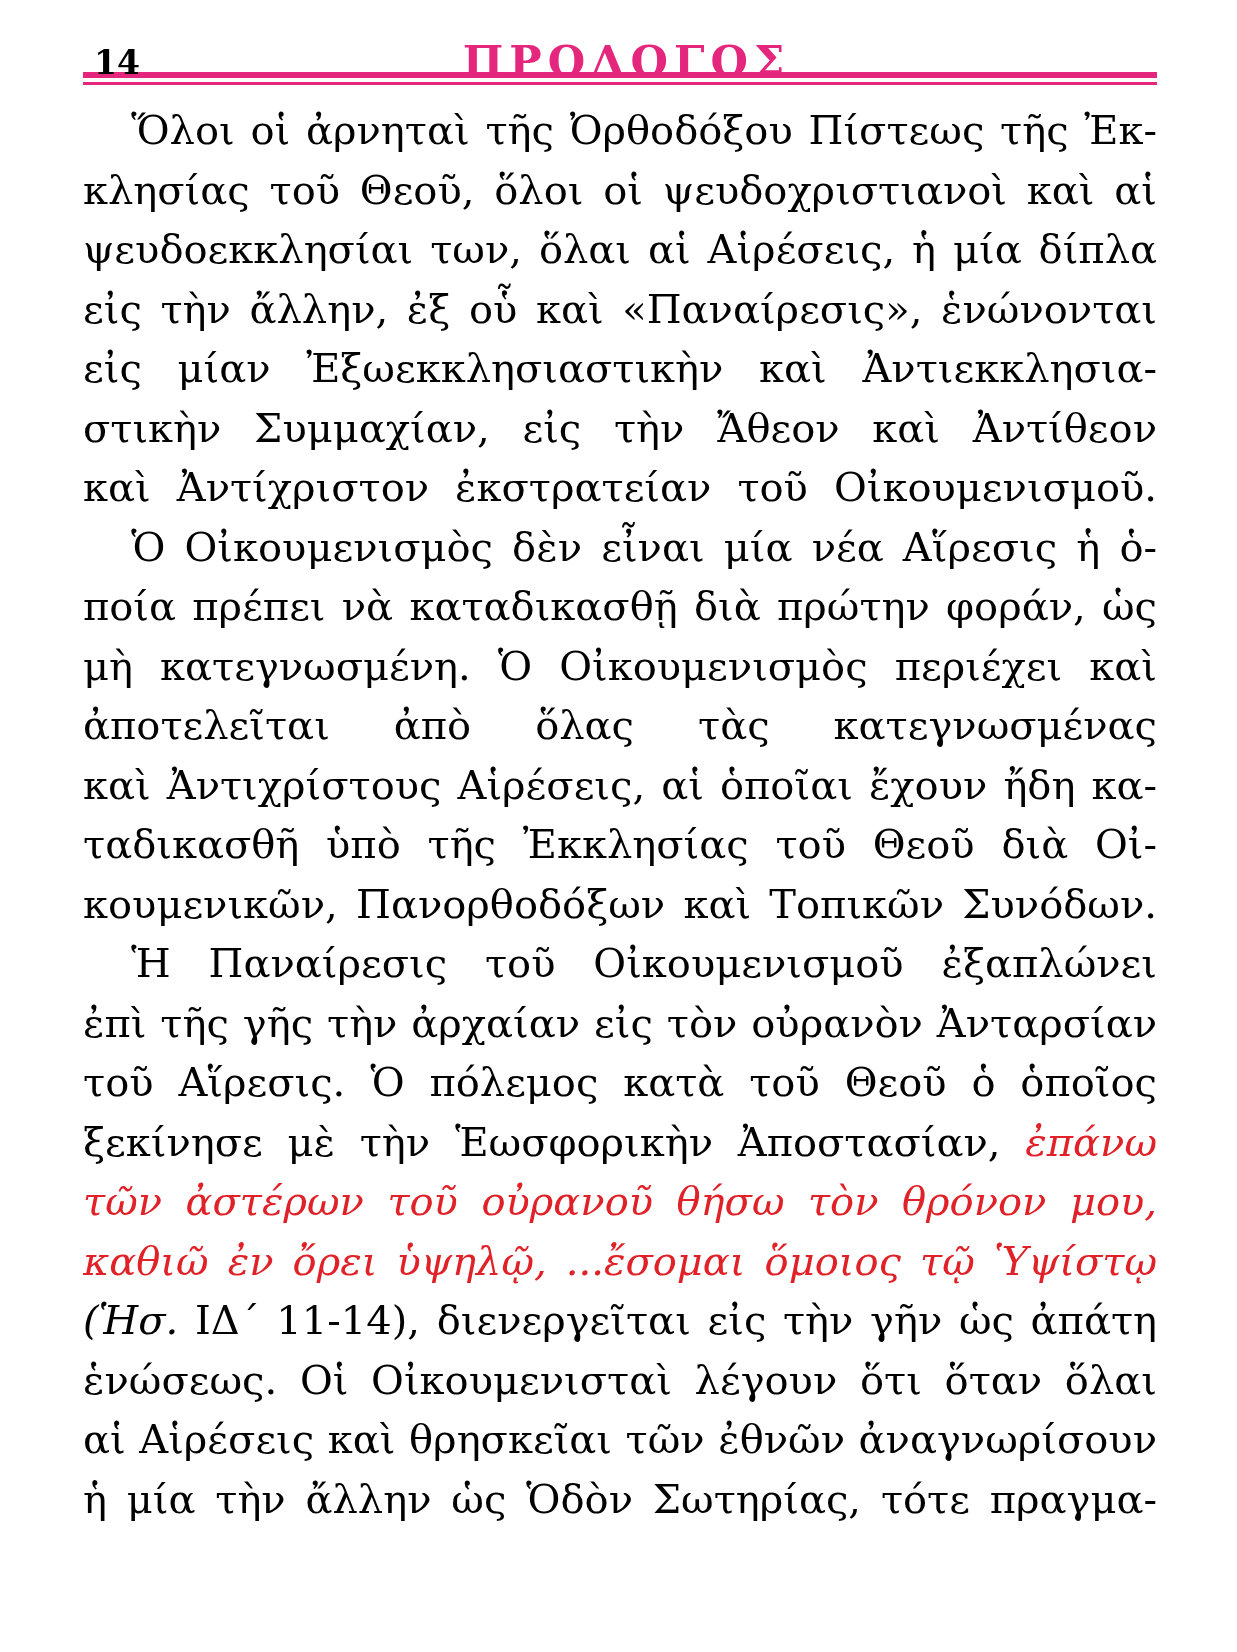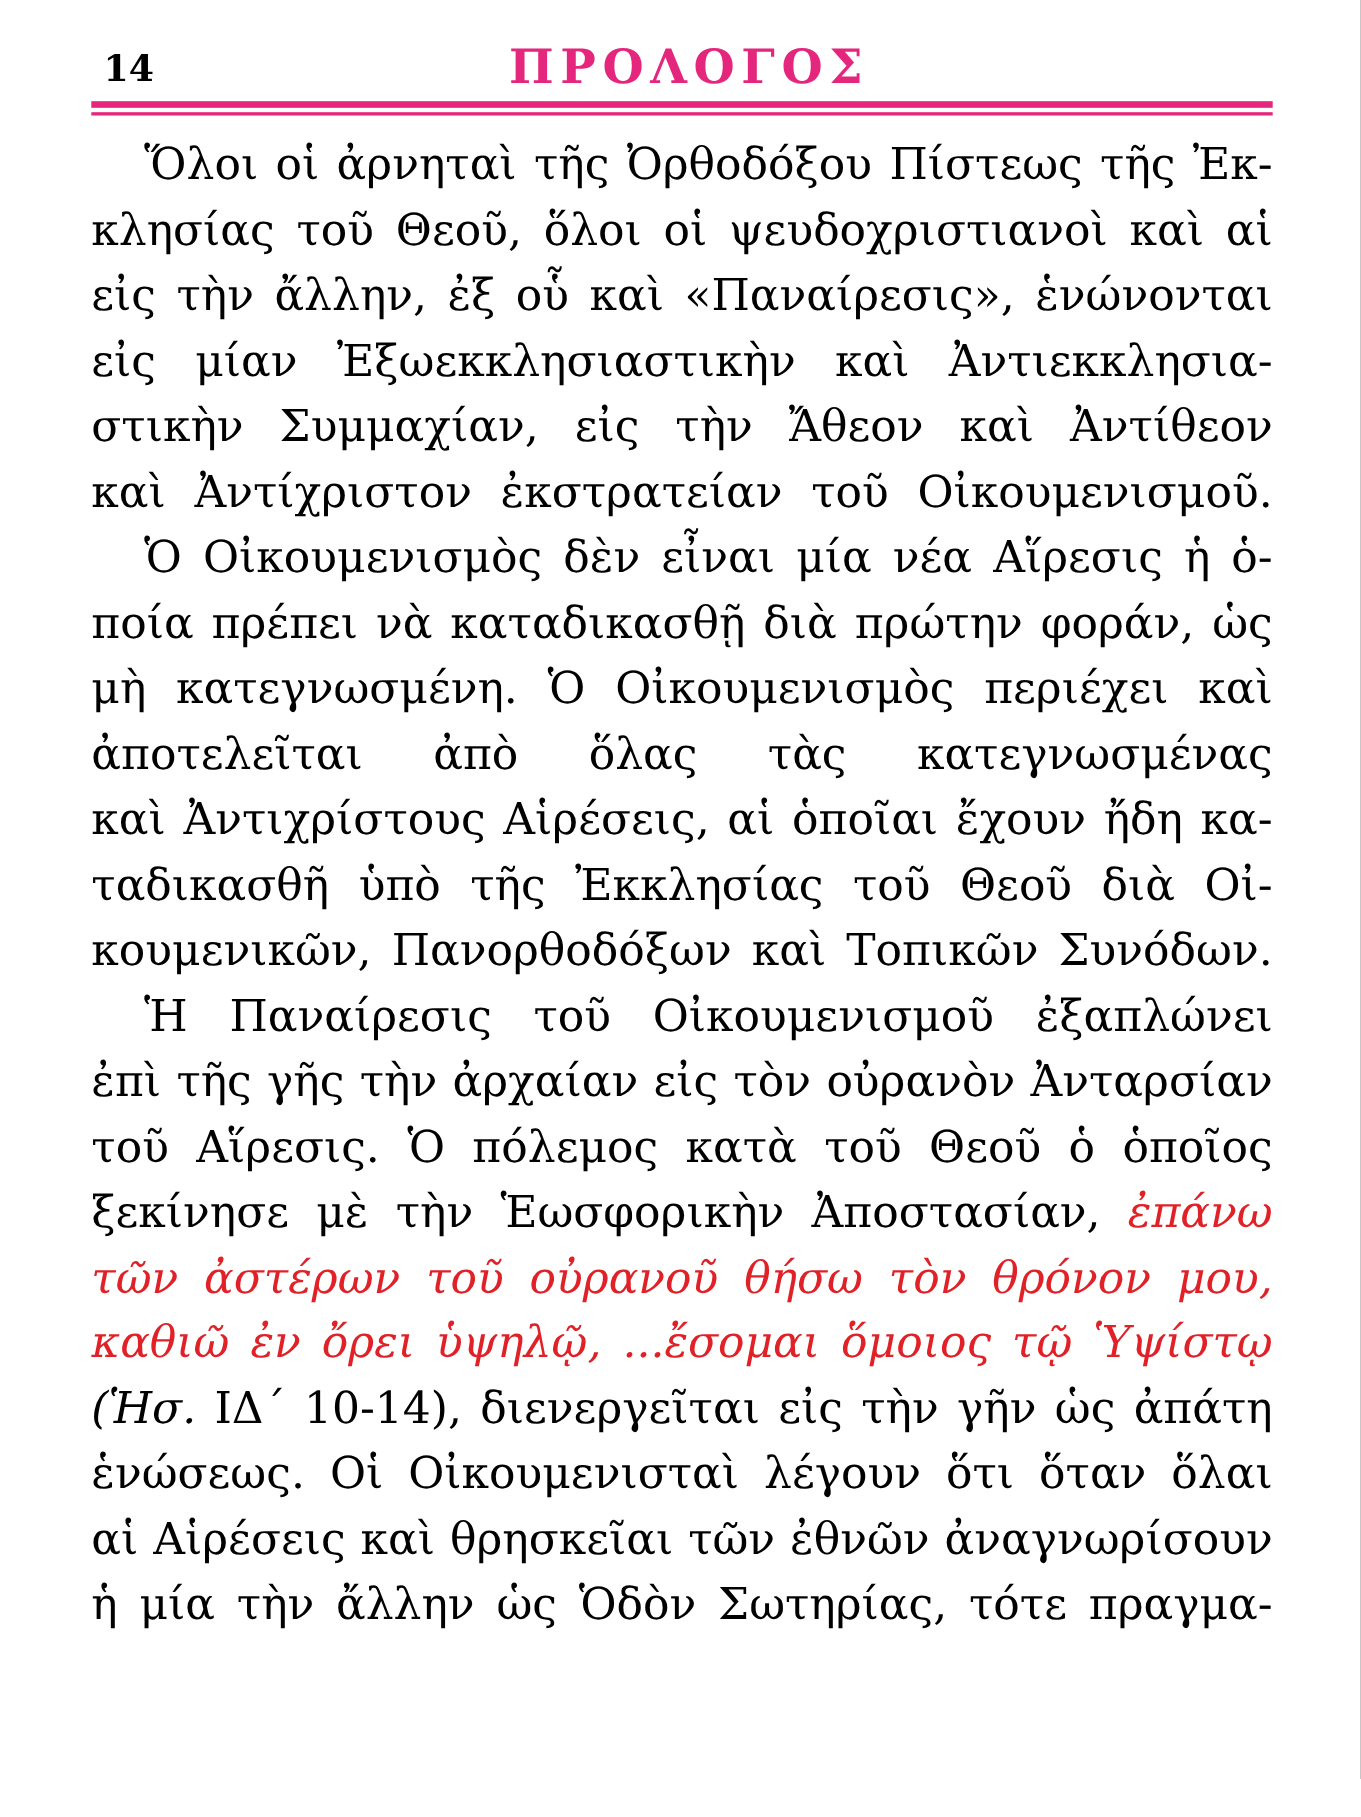--- a/index.html
+++ b/index.html
@@ -14,21 +14,21 @@
     width:1237px;
     height:1652px;
     background:var(--paper);
     margin:0 auto;
     font-family:"DejaVu Serif","Liberation Serif",serif;
     color:var(--ink);
     overflow:hidden;
   }
   .header{
     position:relative;
-    height:92px;
+    height:72px;
   }
   .pagenum{
     position:absolute;
     left:94px;
     top:46px;
     font-size:33px;
     font-weight:bold;
     line-height:1;
   }
   .title{
@@ -77,35 +77,36 @@
     <div class="pagenum">14</div>
     <div class="title">ΠΡΟΛΟΓΟΣ</div>
   </div>
   <div class="rules">
     <div class="rule thick"></div>
     <div class="rule thin"></div>
   </div>
   <div class="body">
       <div class="line indent"><span class="run n">Ὅλοι οἱ ἀρνηταὶ τῆς Ὀρθοδόξου Πίστεως τῆς Ἐκ-</span></div>
       <div class="line"><span class="run n">κλησίας τοῦ Θεοῦ, ὅλοι οἱ ψευδοχριστιανοὶ καὶ αἱ</span></div>
+      <div class="line"><span class="run n">ψευδοεκκλησίαι των, ὅλαι αἱ Αἱρέσεις, ἡ μία δίπλα</span></div>
       <div class="line"><span class="run n">εἰς τὴν ἄλλην, ἐξ οὗ καὶ </span><span class="run b">«Παναίρεσις»,</span><span class="run n"> ἑνώνονται</span></div>
       <div class="line"><span class="run n">εἰς μίαν </span><span class="run b">Ἐξωεκκλησιαστικὴν καὶ Ἀντιεκκλησια-</span></div>
       <div class="line"><span class="run b">στικὴν Συμμαχίαν,</span><span class="run n"> εἰς τὴν Ἄθεον καὶ Ἀντίθεον</span></div>
       <div class="line"><span class="run n">καὶ Ἀντίχριστον ἐκστρατείαν τοῦ Οἰκουμενισμοῦ.</span></div>
       <div class="line indent"><span class="run b">Ὁ Οἰκουμενισμὸς</span><span class="run n"> δὲν εἶναι μία νέα Αἵρεσις ἡ ὁ-</span></div>
       <div class="line"><span class="run n">ποία πρέπει νὰ καταδικασθῇ διὰ πρώτην φοράν, ὡς</span></div>
       <div class="line"><span class="run n">μὴ κατεγνωσμένη. Ὁ Οἰκουμενισμὸς περιέχει καὶ</span></div>
       <div class="line"><span class="run n">ἀποτελεῖται ἀπὸ ὅλας τὰς κατεγνωσμένας Ἀντιθέους</span></div>
       <div class="line"><span class="run n">καὶ Ἀντιχρίστους Αἱρέσεις, αἱ ὁποῖαι ἔχουν ἤδη κα-</span></div>
       <div class="line"><span class="run n">ταδικασθῆ ὑπὸ τῆς Ἐκκλησίας τοῦ Θεοῦ διὰ Οἰ-</span></div>
       <div class="line"><span class="run n">κουμενικῶν, Πανορθοδόξων καὶ Τοπικῶν Συνόδων.</span></div>
       <div class="line indent"><span class="run b">Ἡ Παναίρεσις τοῦ Οἰκουμενισμοῦ</span><span class="run n"> ἐξαπλώνει</span></div>
       <div class="line"><span class="run n">ἐπὶ τῆς γῆς τὴν ἀρχαίαν εἰς τὸν οὐρανὸν Ἀνταρσίαν</span></div>
       <div class="line"><span class="run n">τοῦ Αἵρεσις. Ὁ πόλεμος κατὰ τοῦ Θεοῦ ὁ ὁποῖος</span></div>
       <div class="line"><span class="run n">ξεκίνησε μὲ τὴν Ἑωσφορικὴν Ἀποστασίαν, </span><span class="run rbi">ἐπάνω</span></div>
       <div class="line"><span class="run rbi">τῶν ἀστέρων τοῦ οὐρανοῦ θήσω τὸν θρόνον μου,</span></div>
       <div class="line"><span class="run rbi">καθιῶ ἐν ὄρει ὑψηλῷ, ...ἔσομαι ὅμοιος τῷ Ὑψίστῳ</span></div>
-      <div class="line"><span class="run i">(Ἡσ.</span><span class="run n"> ΙΔ´ 10-14), διενεργεῖται εἰς τὴν γῆν </span><span class="run b">ὡς ἀπάτη</span></div>
+      <div class="line"><span class="run i">(Ἡσ.</span><span class="run n"> ΙΔ´ 11-14), διενεργεῖται εἰς τὴν γῆν </span><span class="run b">ὡς ἀπάτη</span></div>
       <div class="line"><span class="run b">ἑνώσεως.</span><span class="run n"> Οἱ Οἰκουμενισταὶ λέγουν ὅτι ὅταν ὅλαι</span></div>
       <div class="line"><span class="run n">αἱ Αἱρέσεις καὶ θρησκεῖαι τῶν ἐθνῶν ἀναγνωρίσουν</span></div>
       <div class="line"><span class="run n">ἡ μία τὴν ἄλλην ὡς Ὁδὸν Σωτηρίας, τότε πραγμα-</span></div>
     </div>
 </div>
 
 </body></html>

